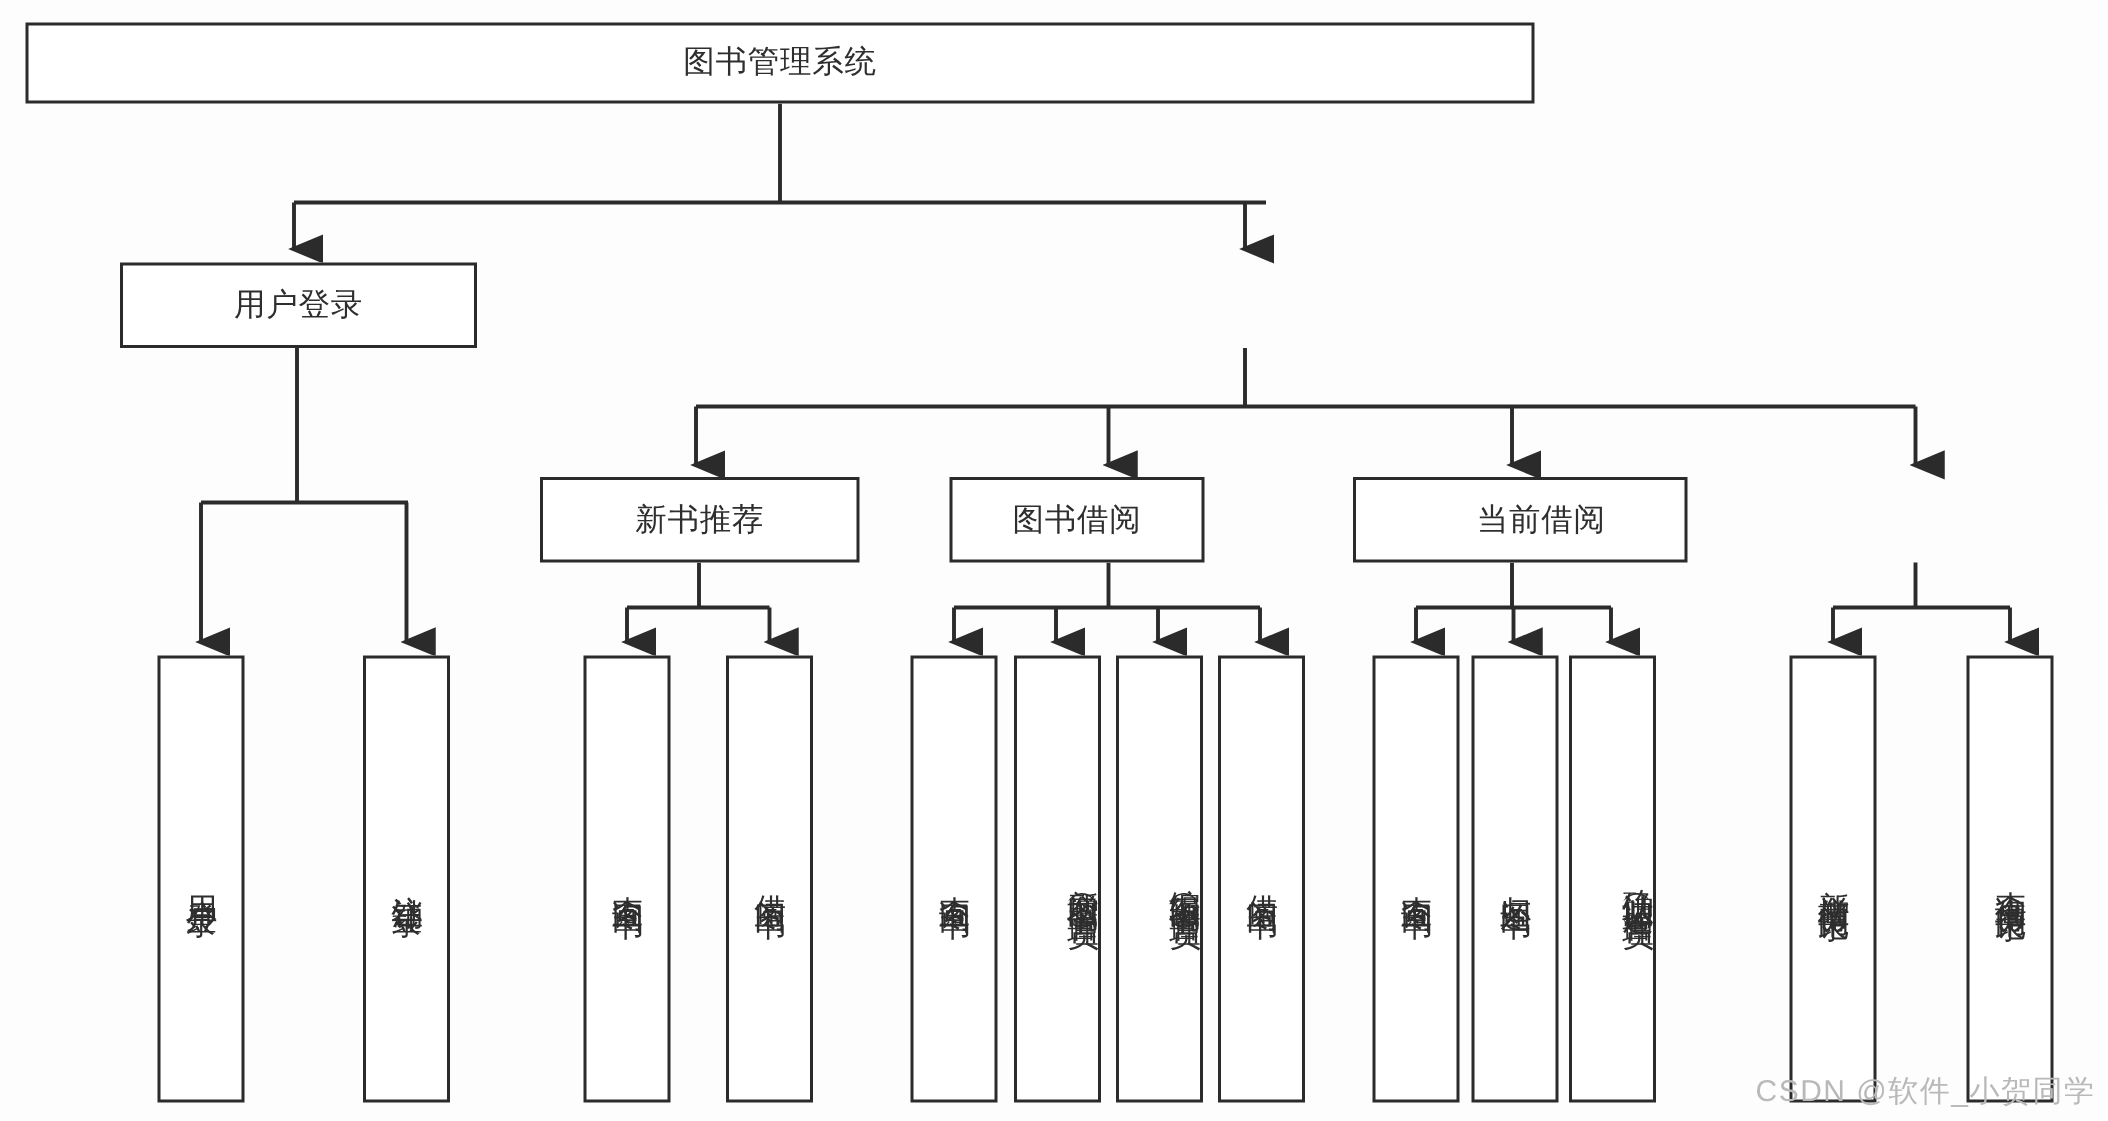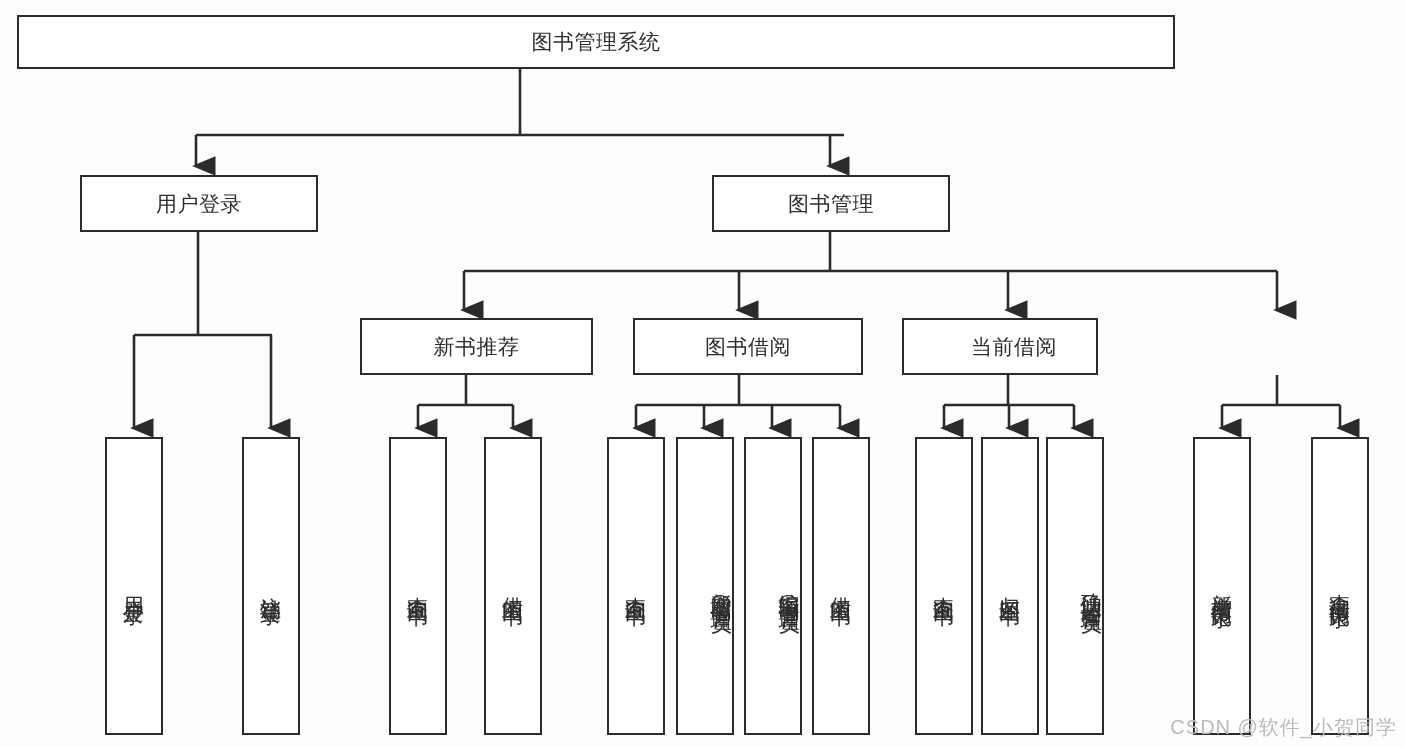--- a/index.html
+++ b/index.html
@@ -117,31 +117,30 @@
       <path d="M 1009 405 L 1009 428" marker-end="url(#arrow)"></path>
       <path d="M 1074 405 L 1074 428" marker-end="url(#arrow)"></path>
 
       <path d="M 1277 375 L 1277 405"></path>
       <path d="M 1222 405 L 1340 405"></path>
       <path d="M 1222 405 L 1222 428" marker-end="url(#arrow)"></path>
       <path d="M 1340 405 L 1340 428" marker-end="url(#arrow)"></path>
     </g>
   </svg>
 
-  <div class="node node-h" style="left:17px; top:15px; width:1158px; height:54px;">图书管理系统</div>
+  <div class="node node-h" style="left:17px; top:15px; width:1006px; height:54px;">图书管理系统</div>
 
   <div class="node node-h" style="left:80px; top:175px; width:238px; height:57px;">用户登录</div>
 
-  <div class="node node-h" style="left:712px; top:175px; width:238px; height:57px;">图书管理</div>
 
-  <div class="node node-h" style="left:360px; top:318px; width:233px; height:57px;">新书推荐</div>
+  <div class="node node-h" style="left:360px; top:318px; width:213px; height:57px;">新书推荐</div>
 
-  <div class="node node-h" style="left:633px; top:318px; width:230px; height:57px;">图书借阅</div>
+  <div class="node node-h" style="left:633px; top:318px; width:170px; height:57px;">图书借阅</div>
 
-  <div class="node node-h" style="left:902px; top:318px; width:196px; height:57px;padding-left:28px;">当前借阅</div>
+  <div class="node node-h" style="left:902px; top:318px; width:223px; height:57px;padding-left:28px;">当前借阅</div>
 
 
   <div class="node node-v mid-text" style="left:105px; top:437px; width:58px; height:298px;">用户登录</div>
 
   <div class="node node-v mid-text" style="left:242px; top:437px; width:58px; height:298px;">注销登录</div>
 
   <div class="node node-v mid-text" style="left:389px; top:437px; width:58px; height:298px;">查询图书</div>
 
   <div class="node node-v mid-text" style="left:484px; top:437px; width:58px; height:298px;">借阅图书</div>
 

